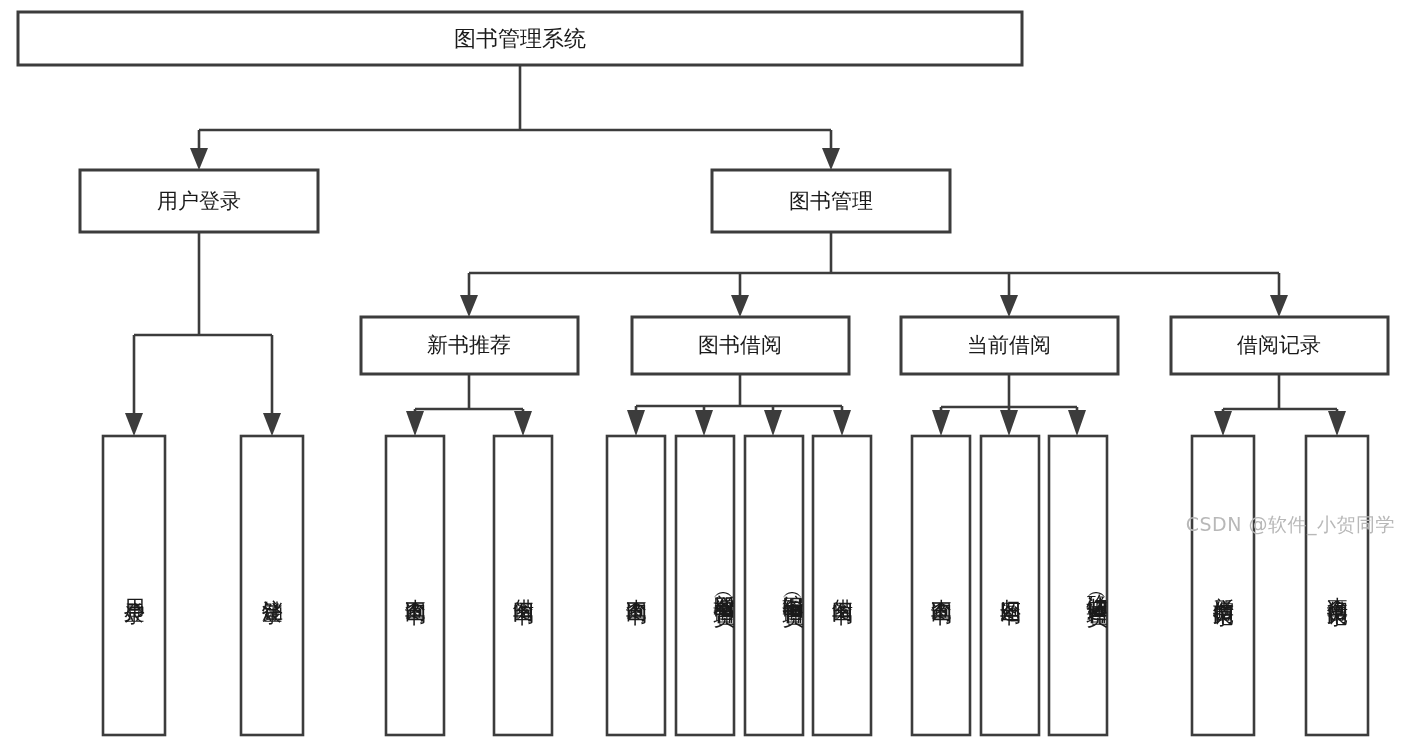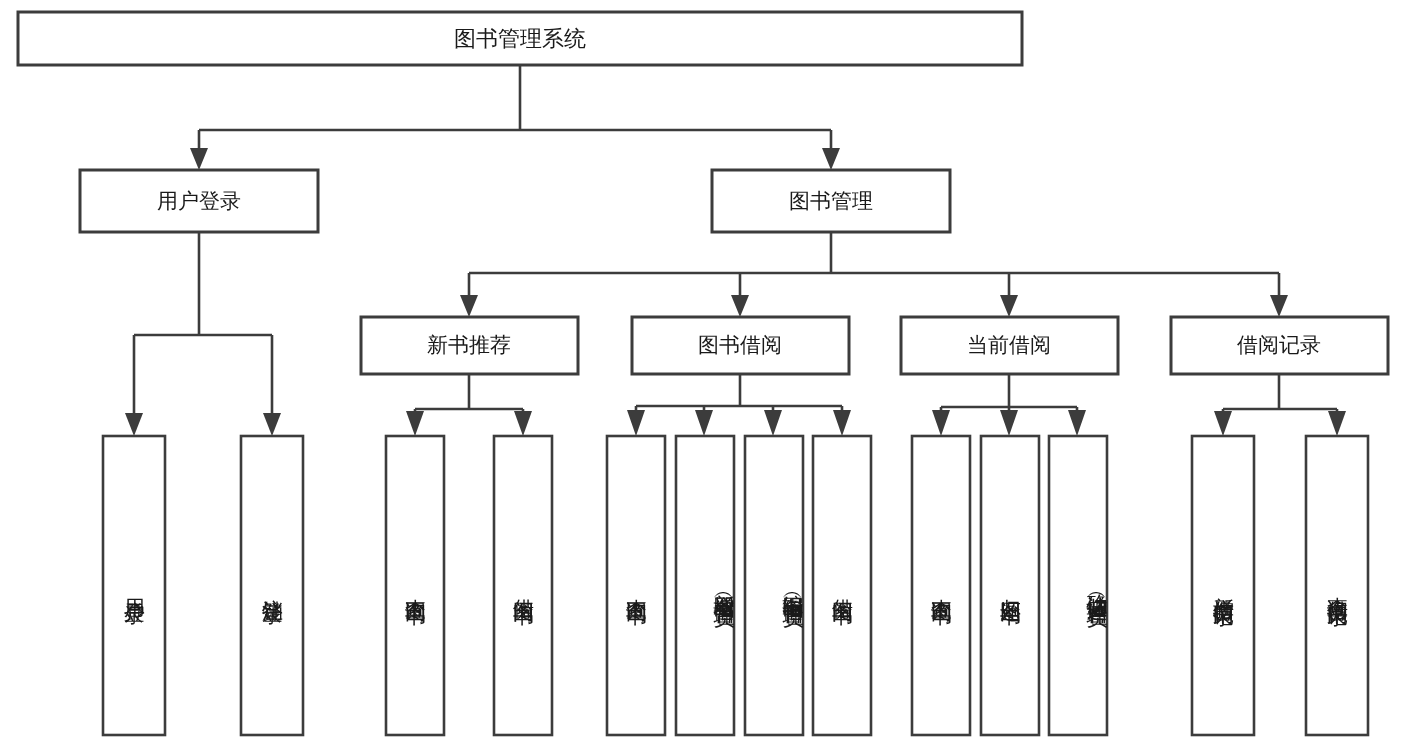--- a/index.html
+++ b/index.html
@@ -220,13 +220,14 @@
   <div class="vlabel" style="left:745px; top:436px; width:58px; height:299px; align-items:flex-start;">编辑图书（管理员）</div>
   <div class="vlabel" style="left:813px; top:436px; width:58px; height:299px;">借阅图书</div>
 
   <div class="vlabel" style="left:912px; top:436px; width:58px; height:299px;">查询图书</div>
   <div class="vlabel" style="left:981px; top:436px; width:58px; height:299px;">归还图书</div>
   <div class="vlabel" style="left:1049px; top:436px; width:58px; height:299px; align-items:flex-start;">确认归还（管理员）</div>
 
   <div class="vlabel" style="left:1192px; top:436px; width:62px; height:299px;">新增借阅记录</div>
   <div class="vlabel" style="left:1306px; top:436px; width:62px; height:299px;">查询借阅记录</div>
 
+  <div class="watermark">CSDN @软件_小贺同学</div>
 </div>
 
 </body></html>

